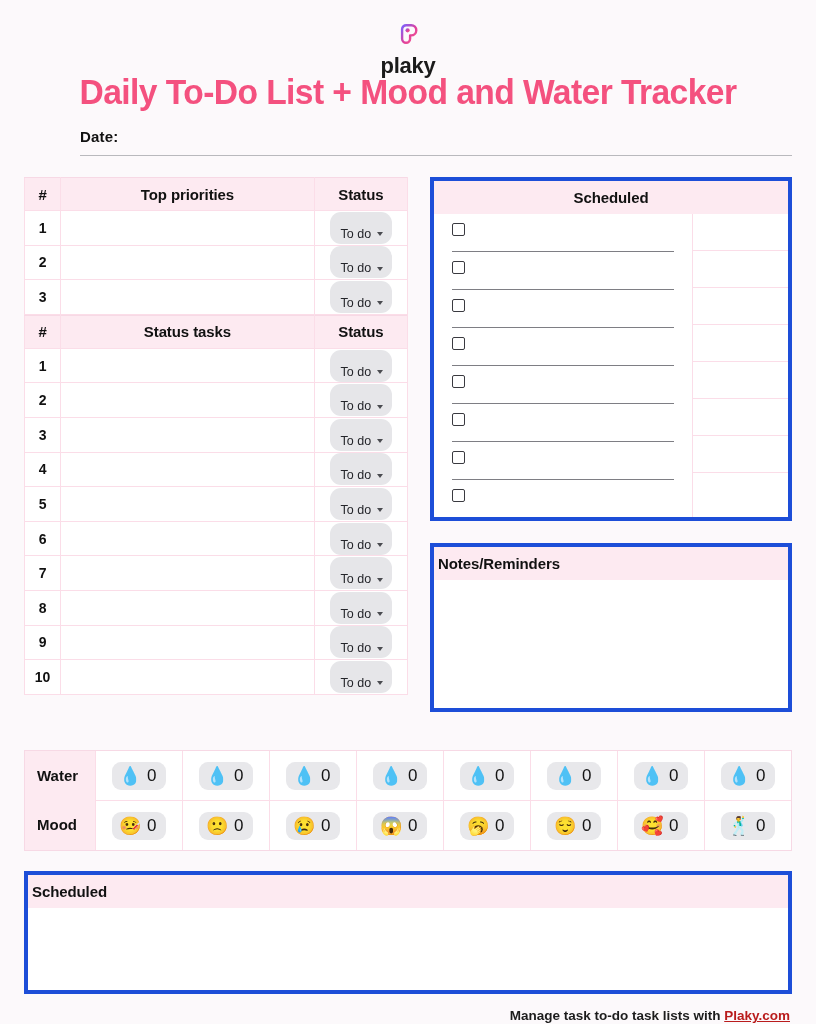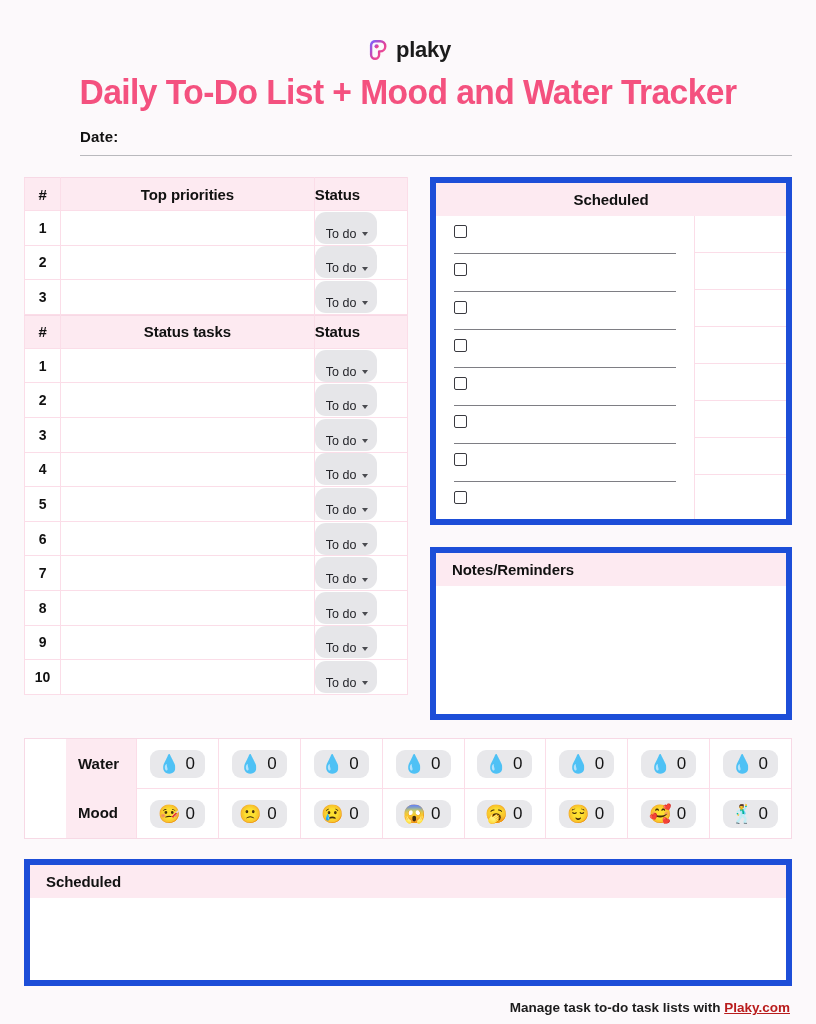--- a/index.html
+++ b/index.html
@@ -25,20 +25,21 @@
   }
 
   
   .brand {
     display: flex;
     align-items: center;
     justify-content: center;
     gap: 7px;
     padding-top: 36px;
     height: 28px;
+    flex-direction: column;
   }
   .brand-logo {
     width: 24px;
     height: 24px;
     display: block;
   }
   .brand-name {
     font-size: 22px;
     font-weight: bold;
     letter-spacing: -0.3px;
@@ -83,33 +84,33 @@
     margin-top: 21px;
     display: flex;
     gap: 22px;
     align-items: flex-start;
   }
   .col-left  { width: 384px; }
   .col-right { width: 362px; }
 
   .panel {
     background: #e5e5e5;
-    border: 6px solid #1d4ed8;
+    border: 4px solid #1d4ed8;
     box-sizing: border-box;
   }
 
   .panel-head {
     background: #fdeaf1;
     height: 33px;
     display: flex;
     align-items: center;
     box-sizing: border-box;
   }
   .panel-head.center { justify-content: center; }
-  .panel-head.left   { padding-left: 16px; }
+  .panel-head.left   { padding-left: 4px; }
   .panel-head-title {
     font-size: 15px;
     font-weight: bold;
     letter-spacing: -0.1px;
     color: #111;
   }
 
   
   .tasks-table {
     width: 100%;
@@ -126,21 +127,21 @@
     background: #fdeaf1;
     height: 33px;
     font-size: 15px;
     font-weight: bold;
     color: #111;
     letter-spacing: -0.1px;
     border-top: 1px solid #f7d9e5;
   }
   .c-num    { width: 36px;  text-align: center; }
   .c-task   { width: 253px; margin-top: 7px; }
-  .c-status { width: 93px;  text-align: left; }
+  .c-status { width: 93px;  text-align: center; }
 
   .tasks-table tbody td {
     height: 34.6px;
     background: #ffffff;
   }
   .row-num {
     font-size: 14px;
     font-weight: bold;
     text-align: center;
     color: #111;
@@ -213,26 +214,25 @@
   .sched-right-row:last-child { border-bottom: none; }
 
   
   .notes-body {
     height: 128px;
     background: #fff;
   }
 
   
   .tracker {
-    margin-top: 18px;
+    margin-top: 38px;
     display: flex;
     border: 1px solid #f7d9e5;
     background: #fff;
     box-sizing: border-box;
-    padding-left: 41px;
   }
   .tracker-labels {
     width: 70px;
     flex: 0 0 auto;
     background: #fdeaf1;
   }
   .tracker-label {
     height: 49px;
     display: flex;
     align-items: center;

